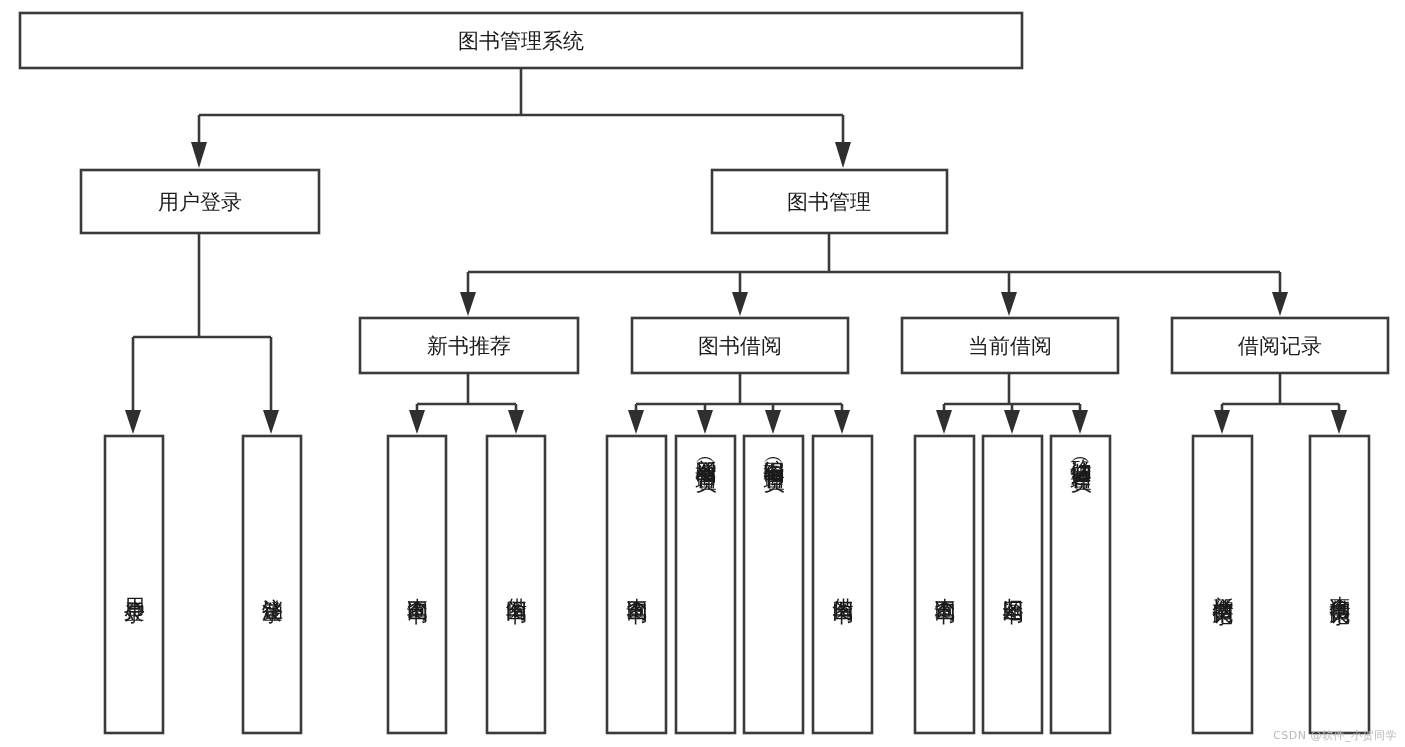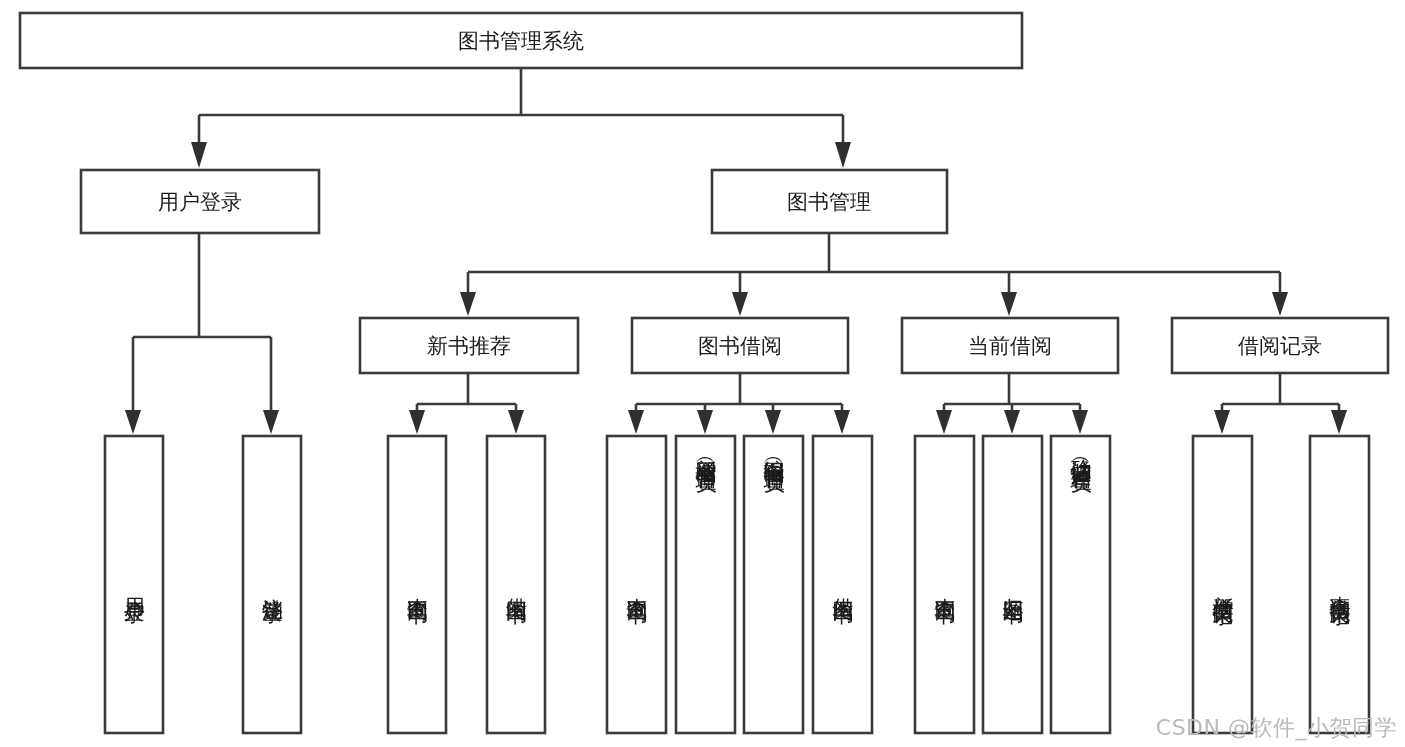--- a/index.html
+++ b/index.html
@@ -61,21 +61,21 @@
     display: flex;
     align-items: center;
     justify-content: center;
     pointer-events: none;
   }
   #watermark {
     position: absolute;
     right: 8px;
     bottom: 4px;
     font-family: "DejaVu Sans", "Liberation Sans", sans-serif;
-    font-size: 22px;
+    font-size: 11px;
     color: #b9b9b9;
     letter-spacing: 0.5px;
     white-space: nowrap;
   }
 </style>
 </head>
 <body>
 
 <div id="stage">
 

